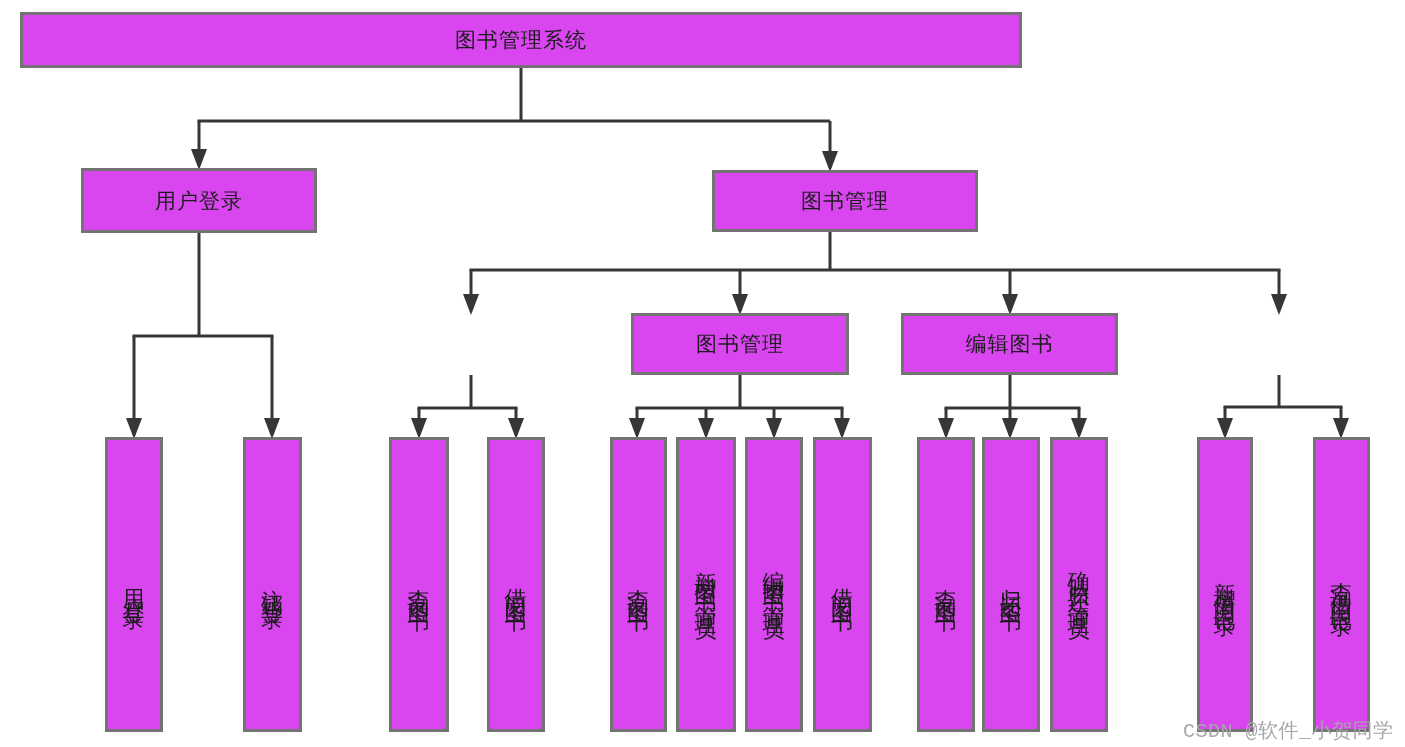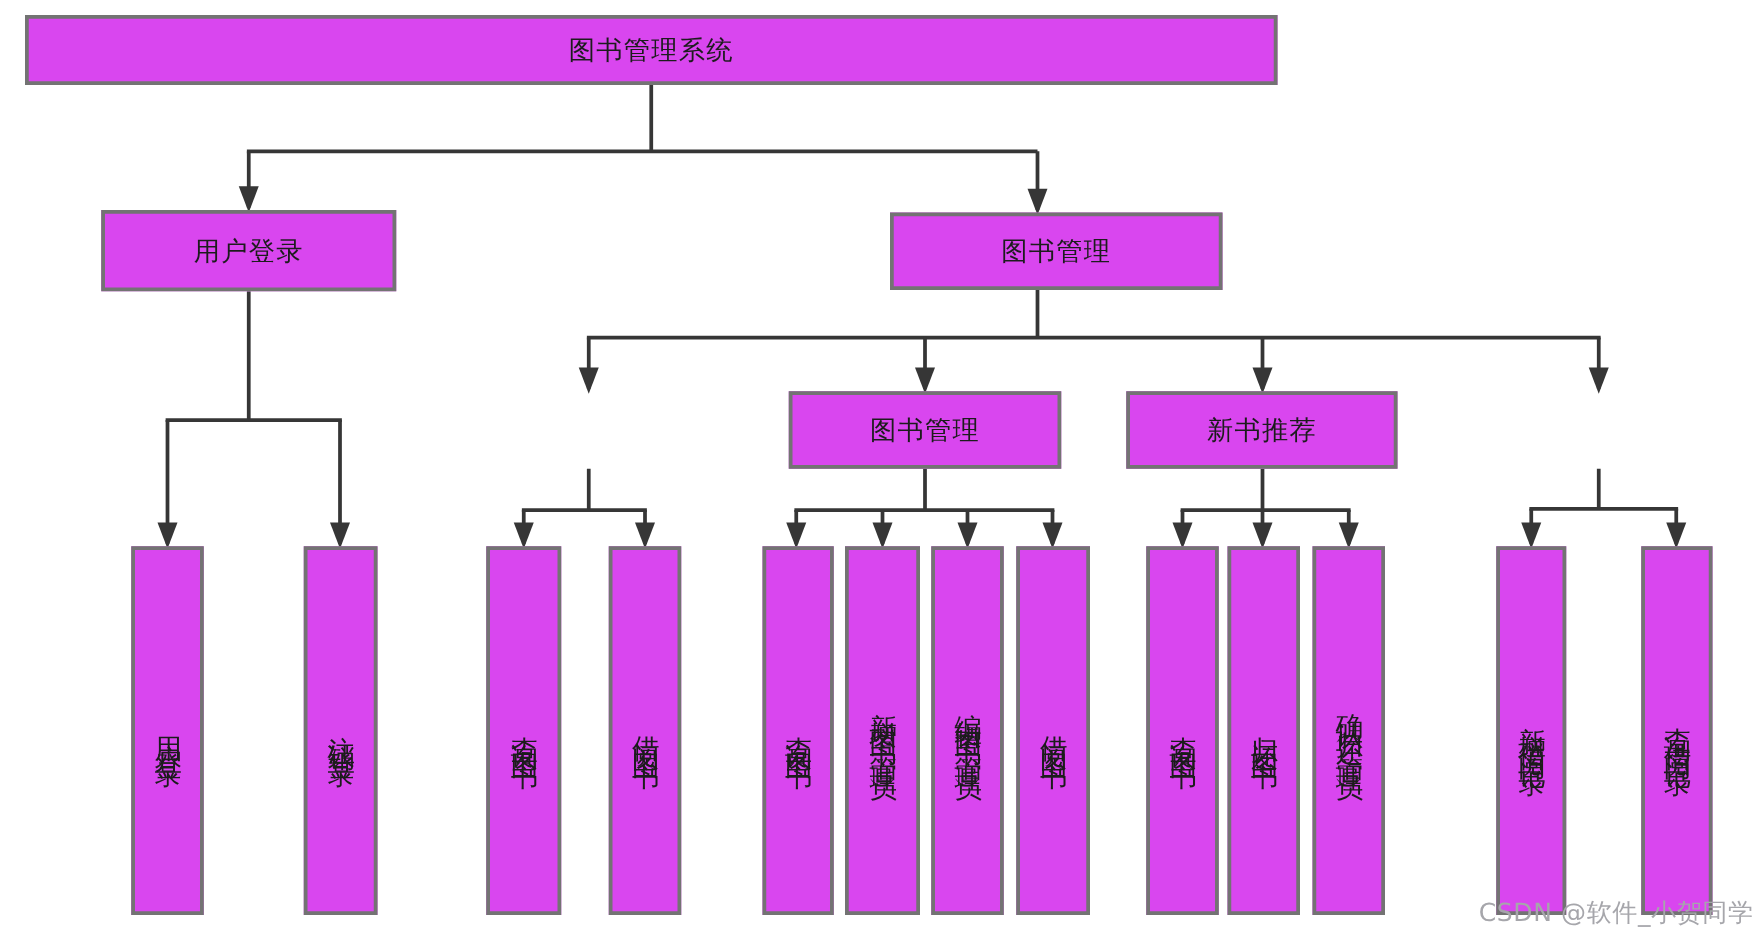--- a/index.html
+++ b/index.html
@@ -23,21 +23,21 @@
     font-size:21px;color:#1c1c1c;letter-spacing:1px;white-space:nowrap;
   }
   .vbox .lbl{
     writing-mode:vertical-rl;
     font-size:22px;color:#1c1c1c;
     letter-spacing:7px;line-height:1.05;
   }
   .watermark{
     position:absolute;left:1183px;top:717px;
     font-size:20px;color:#a6a6ab;letter-spacing:0.5px;
-    z-index:5;white-space:nowrap;
+    z-index:5;white-space:nowrap;font-family:Liberation Mono, monospace;
   }
 </style>
 </head>
 <body>
 
 <div class="stage">
 
   <svg class="connectors" width="1405" height="747" viewBox="0 0 1405 747">
     <g stroke="#363636" stroke-width="3" fill="none">
 
@@ -112,21 +112,21 @@
     <span class="lbl">用户登录</span>
   </div>
   <div class="box hbox" style="left:712px;top:170px;width:266px;height:62px">
     <span class="lbl">图书管理</span>
   </div>
 
   <div class="box hbox" style="left:631px;top:313px;width:218px;height:62px">
     <span class="lbl">图书管理</span>
   </div>
   <div class="box hbox" style="left:901px;top:313px;width:217px;height:62px">
-    <span class="lbl">新书推荐</span>
+    <span class="lbl">编辑图书</span>
   </div>
 
   <div class="box vbox" style="left:105px;top:437px;width:58px;height:295px">
     <span class="lbl">用户登录</span>
   </div>
   <div class="box vbox" style="left:243px;top:437px;width:59px;height:295px">
     <span class="lbl">注销登录</span>
   </div>
 
   <div class="box vbox" style="left:389px;top:437px;width:60px;height:295px">

